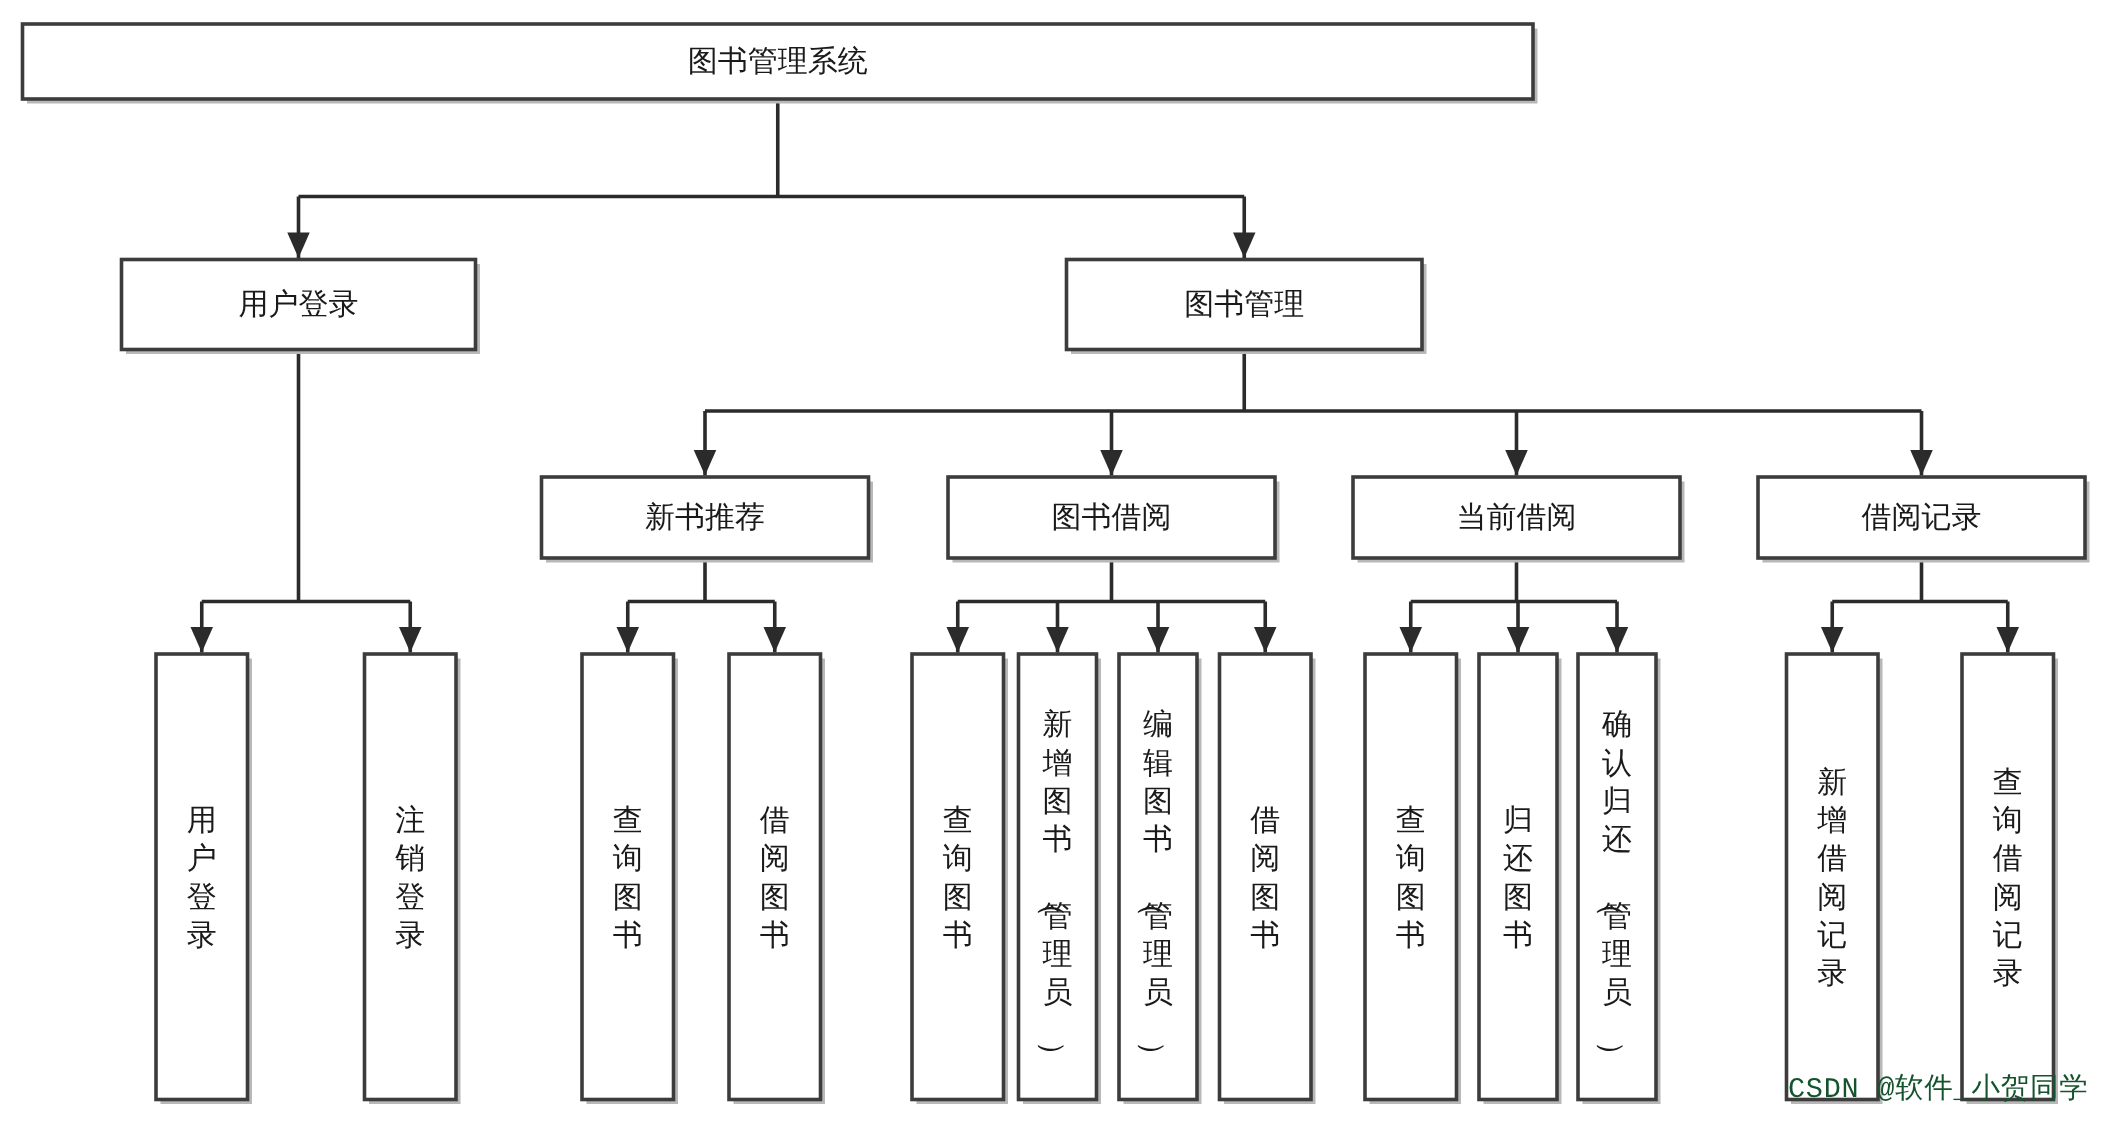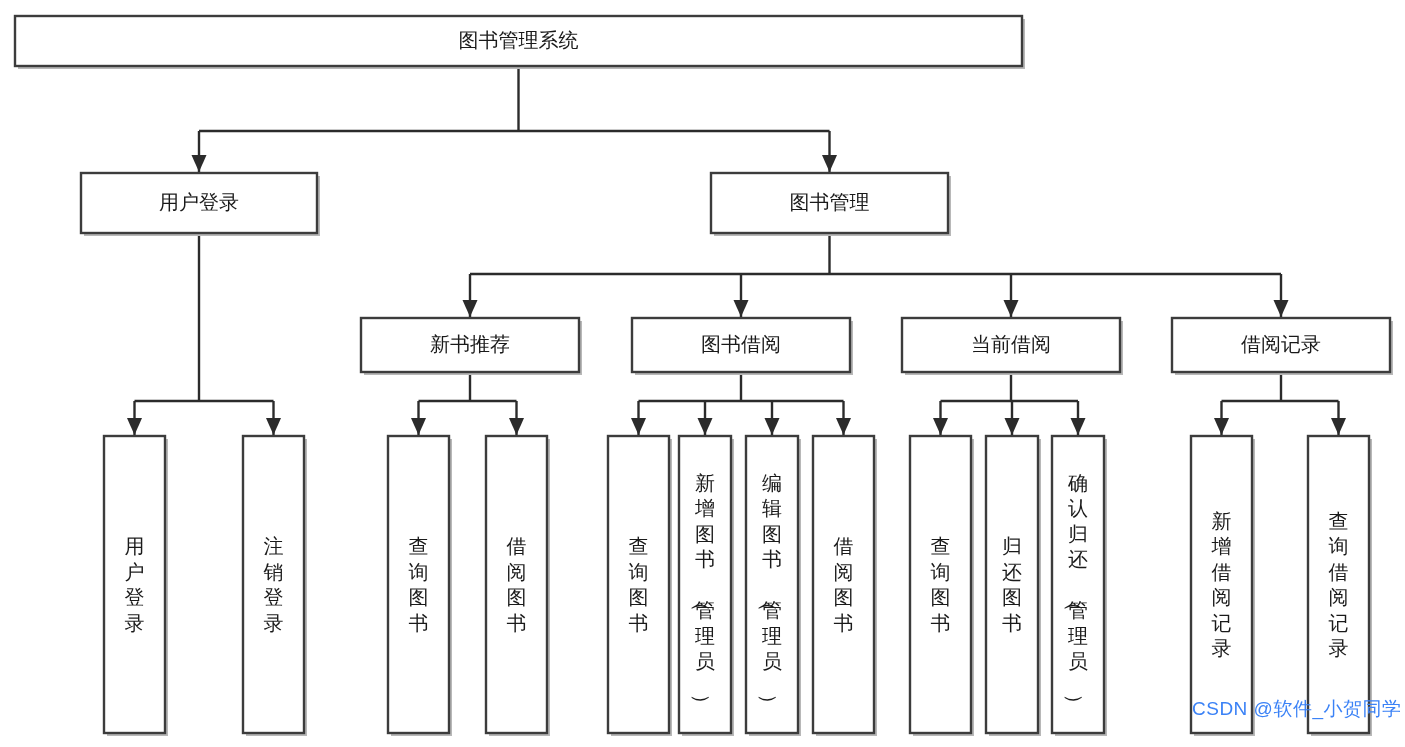--- a/index.html
+++ b/index.html
@@ -225,14 +225,14 @@
           <rect x="1191" y="436" width="61" height="297" class="node-box"></rect>
           <text x="1221.5" y="527.89" class="node-label-v"><tspan x="1221.5" dy="0">新</tspan><tspan x="1221.5" dy="25.5">增</tspan><tspan x="1221.5" dy="25.5">借</tspan><tspan x="1221.5" dy="25.5">阅</tspan><tspan x="1221.5" dy="25.5">记</tspan><tspan x="1221.5" dy="25.5">录</tspan></text>
         </g>
         <g>
           <rect x="1311" y="439" width="61" height="297" class="node-shadow"></rect>
           <rect x="1308" y="436" width="61" height="297" class="node-box"></rect>
           <text x="1338.5" y="527.89" class="node-label-v"><tspan x="1338.5" dy="0">查</tspan><tspan x="1338.5" dy="25.5">询</tspan><tspan x="1338.5" dy="25.5">借</tspan><tspan x="1338.5" dy="25.5">阅</tspan><tspan x="1338.5" dy="25.5">记</tspan><tspan x="1338.5" dy="25.5">录</tspan></text>
         </g>
       </g>
     </svg>
-  <div class="watermark-text" style="left: 1192px; top: 696px; color: #3b82f6;">CSDN @软件_小贺同学</div>
+  <div class="watermark-text" style="left: 1192px; top: 712px; color: #14532d; font-family: Liberation Mono, monospace;">CSDN @软件_小贺同学</div>
 </div>
 
 </body></html>

